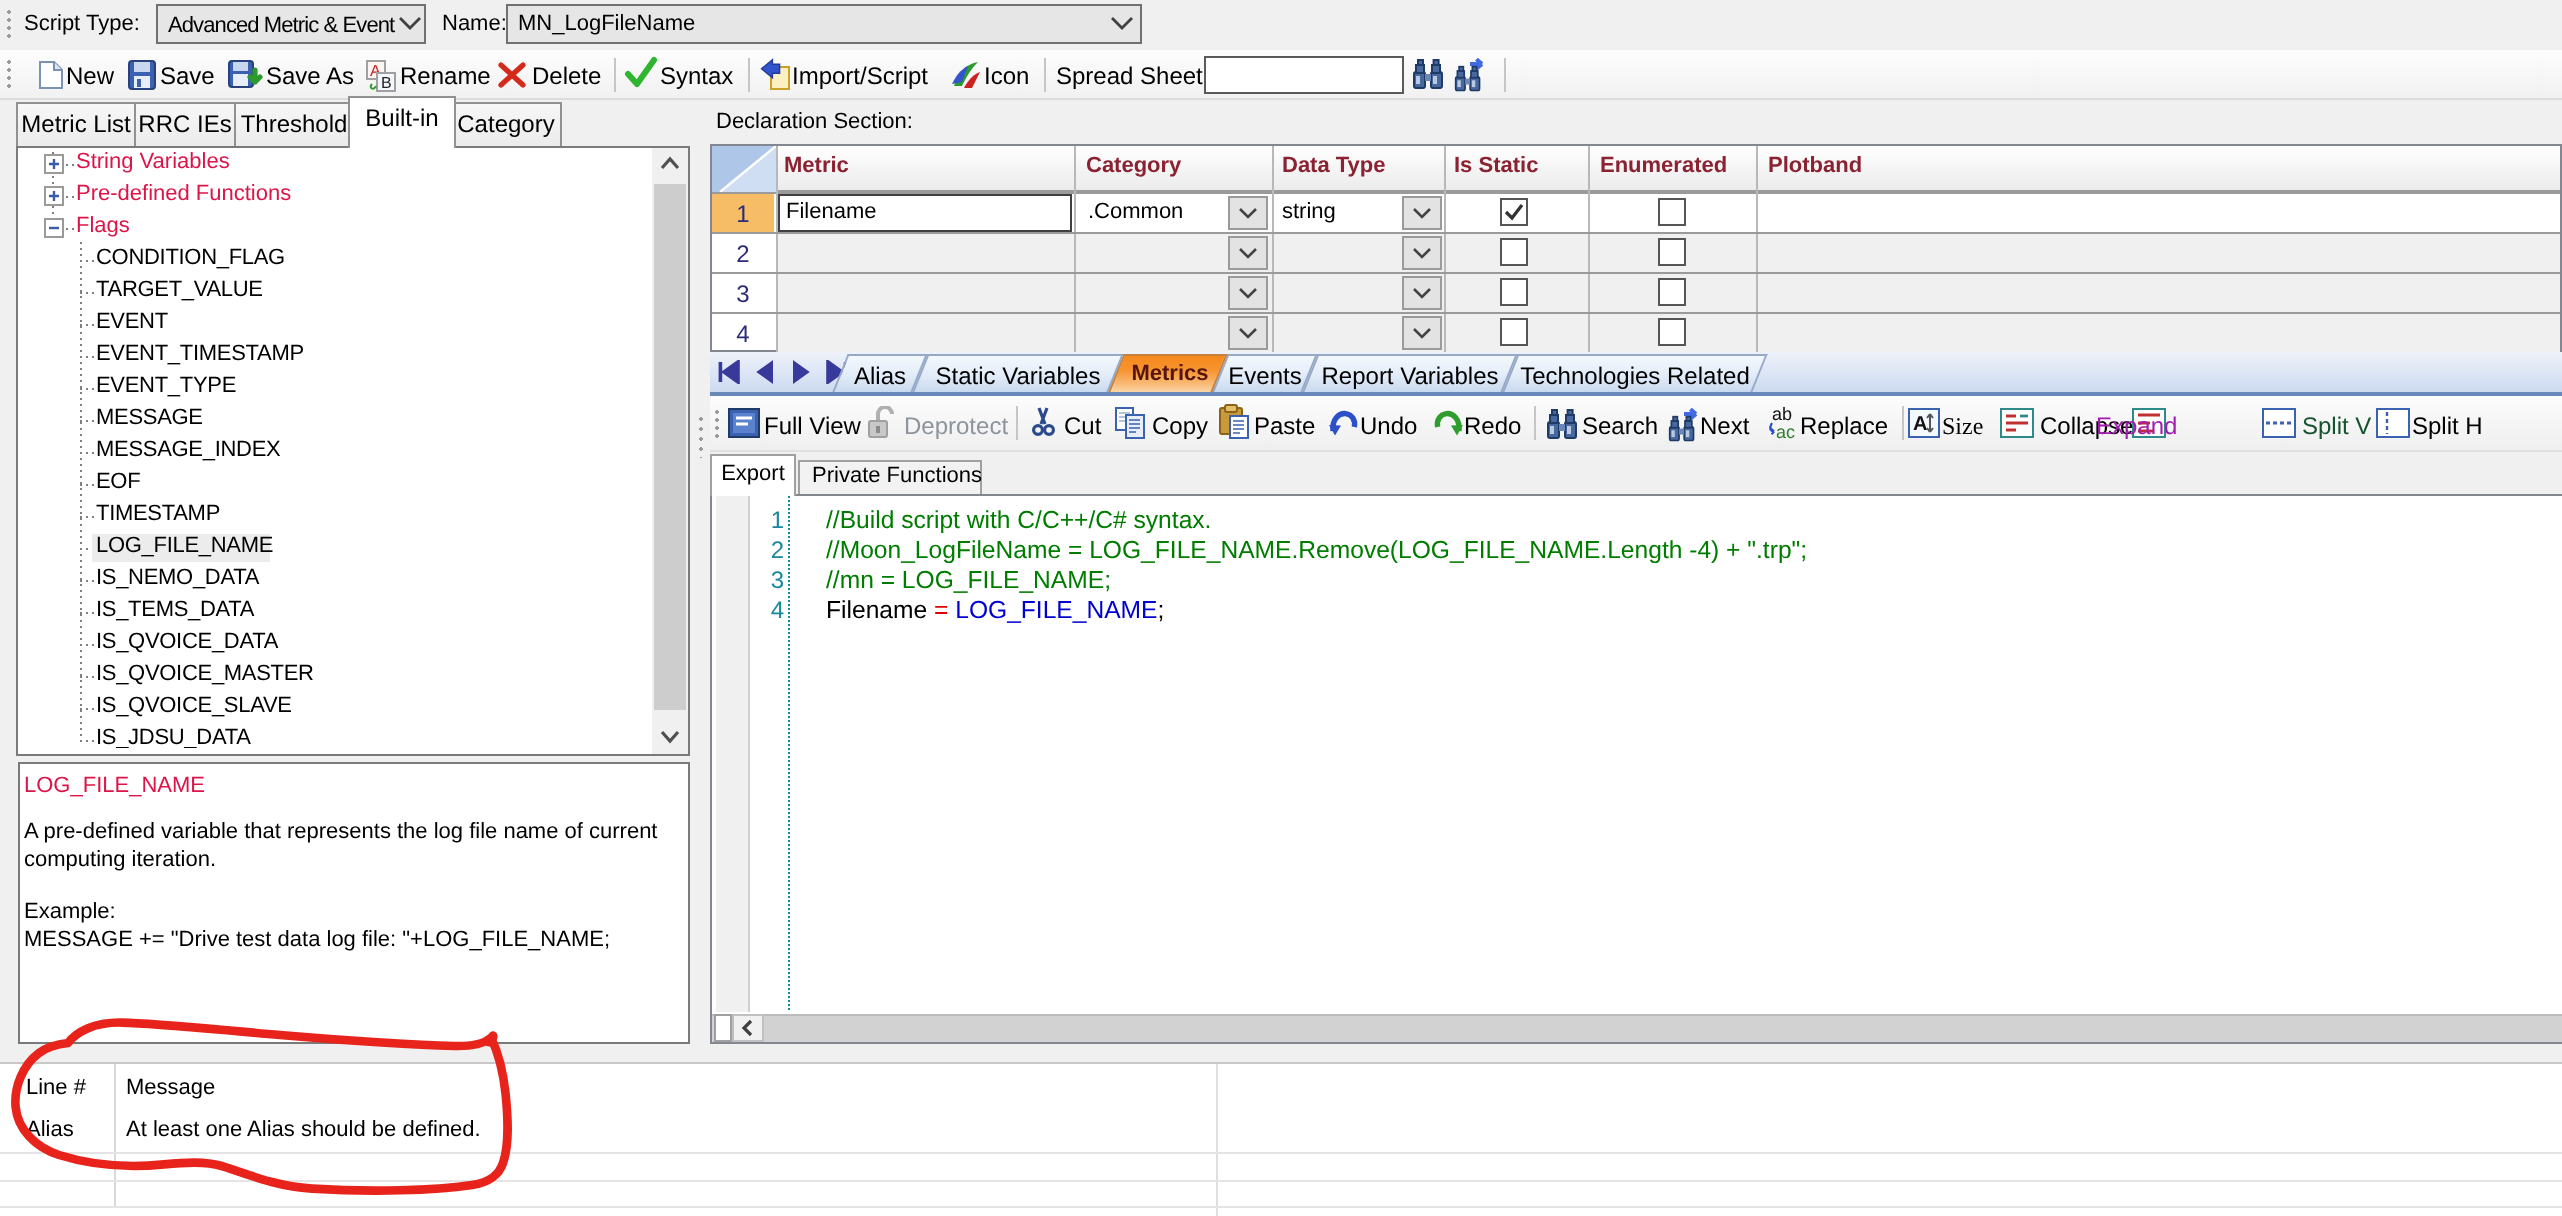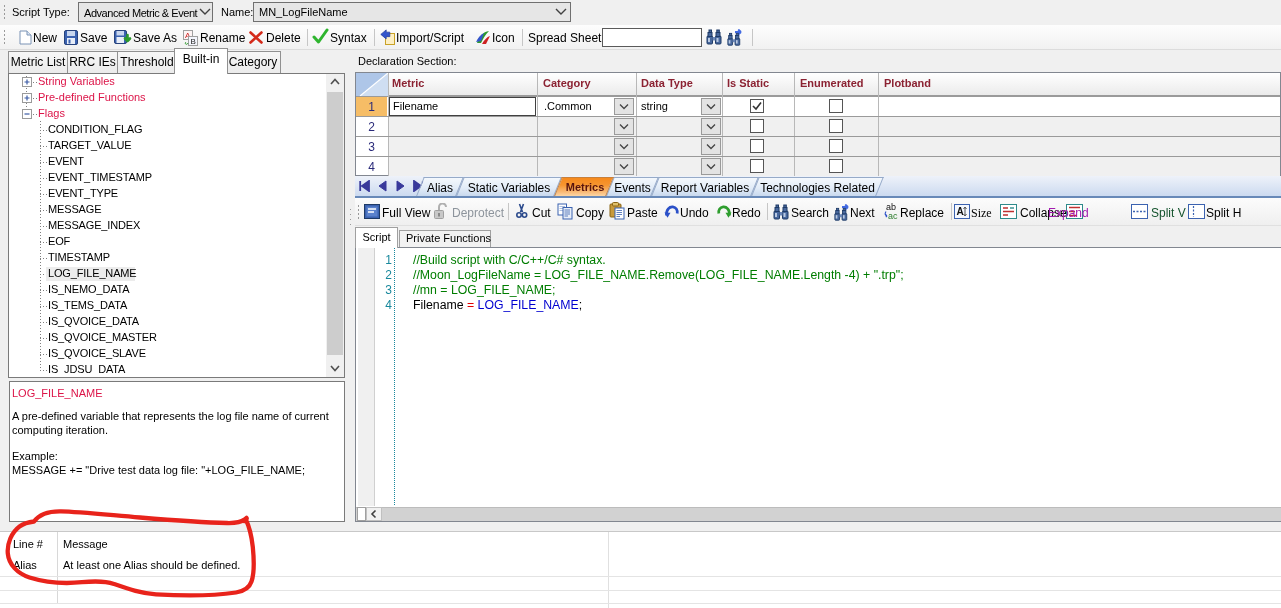--- a/index.html
+++ b/index.html
@@ -410,21 +410,21 @@
 <rect x="0.5" y="0.5" width="16" height="14" fill="#fff" stroke="#3b62b0"></rect>
 <path d="M2 7.5 H15" stroke="#3b62b0" stroke-width="1.6" stroke-dasharray="2 1.5"></path>
   </svg>
 <div class="t" style="left:1151px;top:206px;color:#14532d;font-size:12px;">Split V</div>
 <svg class="a" style="left:1188px;top:204px;" width="17" height="15">
 <rect x="0.5" y="0.5" width="16" height="14" fill="#fff" stroke="#3b62b0"></rect>
 <path d="M5.5 2 V13" stroke="#3b62b0" stroke-width="1.2" stroke-dasharray="2 1.5"></path>
   </svg>
 <div class="t" style="left:1206px;top:206px;color:#000;font-size:12px;">Split H</div>
 <div class="a" style="left:355px;top:227px;width:43px;height:21px;background:#fff;border:1px solid #a0a0a0;border-bottom:none;z-index:5;"></div>
-<div class="t" style="left:355px;top:231px;width:43px;text-align:center;z-index:6;">Script</div>
+<div class="t" style="left:355px;top:231px;width:43px;text-align:center;z-index:6;">Export</div>
 <div class="a" style="left:399px;top:230px;width:92px;height:18px;background:#f2f2f2;border:1px solid #a0a0a0;border-bottom:none;"></div>
 <div class="t" style="left:399px;top:232px;width:92px;text-align:right;">Private Functions</div>
 <div class="a" style="left:355px;top:247px;width:926px;height:275px;background:#fff;border:1px solid #828790;border-right:none;"></div>
 <div class="a" style="left:358px;top:248px;width:17px;height:258px;background:#f0f0f0;border-right:1px solid #d0d0d0;"></div>
 <div class="a" style="left:394px;top:248px;width:1px;height:258px;background-image:linear-gradient(#18889c 1px,transparent 1px);background-size:1px 2px;"></div>
 <div class="t" style="left:370px;top:253px;width:22px;text-align:right;color:#18889c;font-size:12px;">1</div>
 <div class="t" style="left:370px;top:268px;width:22px;text-align:right;color:#18889c;font-size:12px;">2</div>
 <div class="t" style="left:370px;top:283px;width:22px;text-align:right;color:#18889c;font-size:12px;">3</div>
 <div class="t" style="left:370px;top:298px;width:22px;text-align:right;color:#18889c;font-size:12px;">4</div>
 <div class="t" style="left:413px;top:253px;color:#007d00;font-size:12.3px;">//Build script with C/C++/C# syntax.</div>

